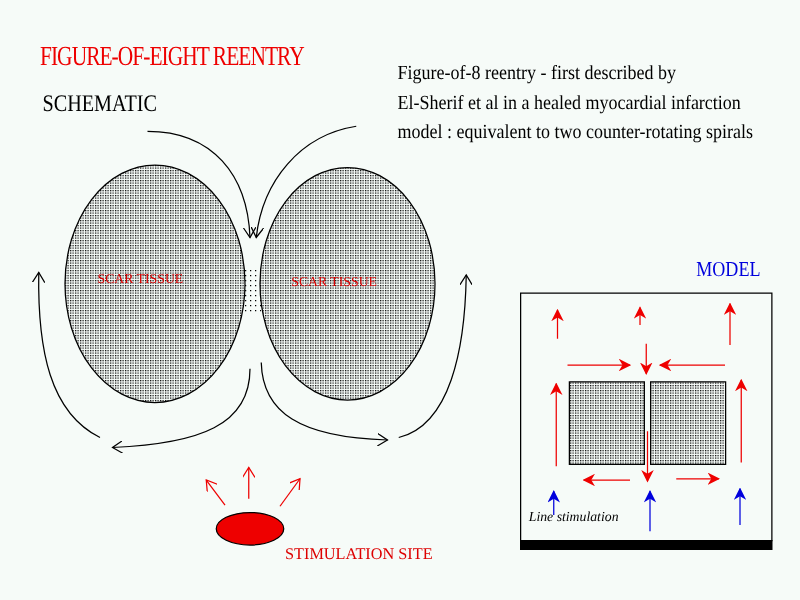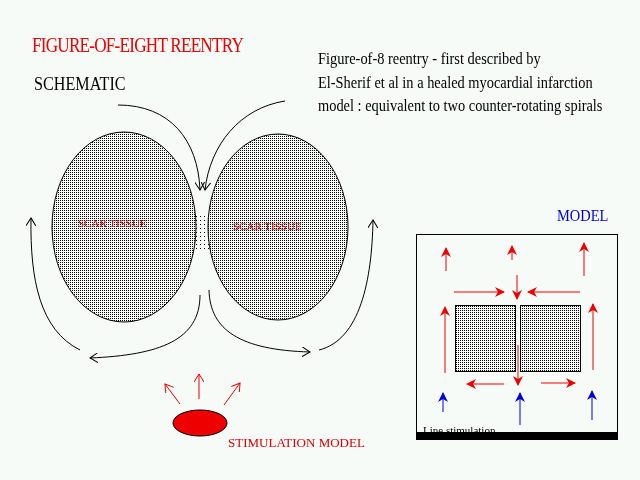--- a/index.html
+++ b/index.html
@@ -4,21 +4,21 @@
 <style>
   html, body { margin:0; padding:0; }
   body { width:640px; height:480px; background:#f6fbf8; position:relative; overflow:hidden; font-family:"Liberation Serif", serif; }
   .abs { position:absolute; }
   #title { left:32px; top:32px; font-size:22px; color:#ee0000; transform:scaleX(0.78); transform-origin:left top; letter-spacing:-1px; white-space:nowrap; }
   #schematic { left:34px; top:73px; font-size:19px; color:#000; transform:scaleX(0.85); transform-origin:left top; white-space:nowrap; }
   .desc { left:318px; font-size:16px; color:#000; white-space:nowrap; transform:scaleX(0.9); transform-origin:left top; }
   #model-label { left:557px; top:206px; font-size:17px; color:#0000dd; transform:scaleX(0.85); transform-origin:left top; white-space:nowrap; }
   #stim-label { left:228px; top:435px; font-size:13px; color:#dd0000; white-space:nowrap; }
   .scar-label { font-size:11px; color:#dd0000; white-space:nowrap; }
-  #line-stim { left:423px; top:424px; font-size:11px; color:#000; white-space:nowrap; }
+  #line-stim { left:423px; top:408px; font-size:11px; color:#000; white-space:nowrap;font-style:italic; }
   svg { position:absolute; left:0; top:0; }
 </style>
 </head>
 <body>
 
 <svg width="640" height="480">
   <defs>
     <pattern id="dots" width="2" height="2" patternUnits="userSpaceOnUse">
       <rect width="2" height="2" fill="#f6fbf8"></rect>
       <rect width="1" height="1" fill="#000"></rect>
@@ -92,15 +92,15 @@
   </g>
 </svg>
 
 <div id="title" class="abs">FIGURE-OF-EIGHT REENTRY</div>
 <div id="schematic" class="abs">SCHEMATIC</div>
 <div class="abs desc" style="top:50px">Figure-of-8 reentry - first described by</div>
 <div class="abs desc" style="top:74px">El-Sherif et al in a healed myocardial infarction</div>
 <div class="abs desc" style="top:97px">model : equivalent to two counter-rotating spirals</div>
 <div class="abs scar-label" style="left:78px;top:217px">SCAR TISSUE</div>
 <div class="abs scar-label" style="left:233px;top:220px">SCAR TISSUE</div>
-<div id="stim-label" class="abs">STIMULATION MODEL</div>
+<div id="stim-label" class="abs">STIMULATION SITE</div>
 <div id="model-label" class="abs">MODEL</div>
 <div id="line-stim" class="abs">Line  stimulation</div>
 
 </body></html>

